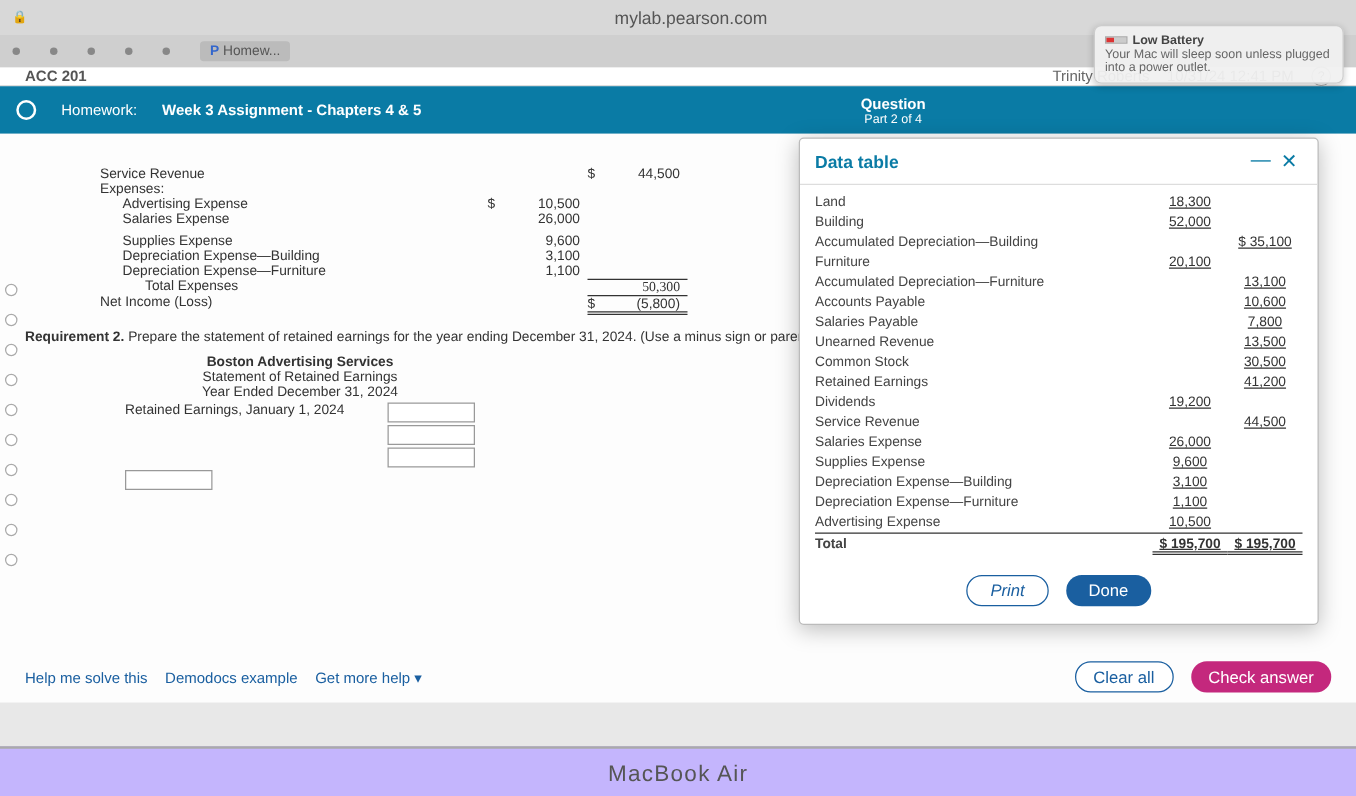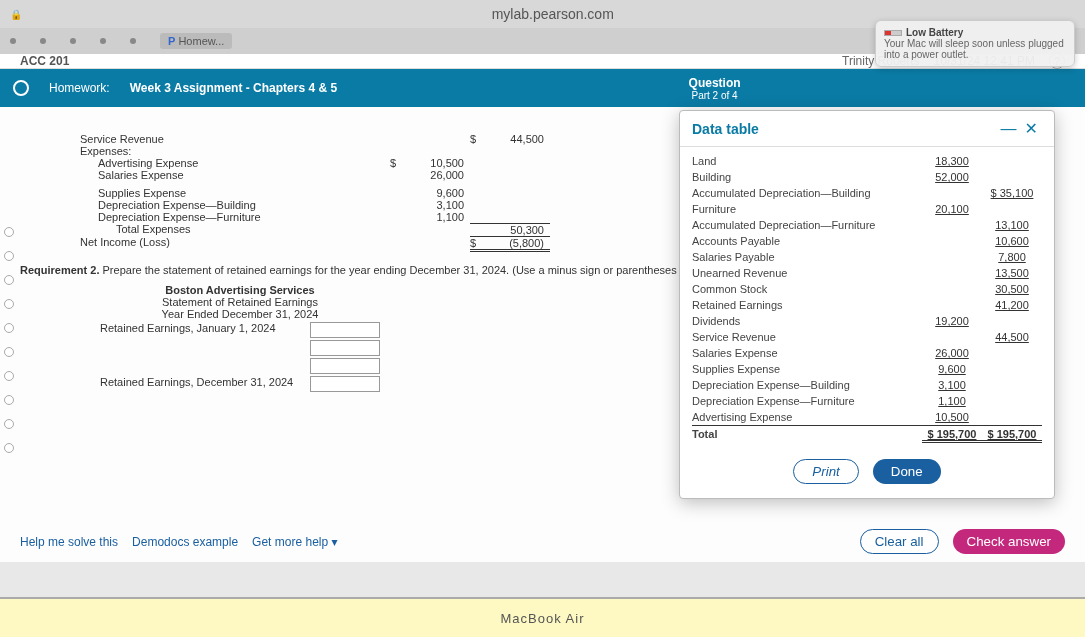--- a/index.html
+++ b/index.html
@@ -36,53 +36,53 @@
   .grid-icon::before { content:""; position:absolute; inset:2px; background: linear-gradient(#fff 1px, transparent 1px) 0 0/100% 4px, linear-gradient(90deg,#fff 1px, transparent 1px) 0 0/4px 100%; }
 
   .side-dots { position: absolute; left: 4px; top: 120px; display: flex; flex-direction: column; gap: 14px; }
   .side-dots span { width: 10px; height: 10px; border: 1px solid #aaa; border-radius: 50%; background: #fff; }
 
   .income { margin: 16px 0 0 60px; width: 470px; font-size: 11px; }
   .income .row { display: flex; }
   .income .label { flex: 1; }
   .income .c1, .income .c2 { width: 80px; text-align: right; padding-right: 6px; }
   .income .ds::before { content: "$"; float: left; }
-  .income .tot { border-top: 1px solid #333; }
+  .income .tot { border-top: 1px solid #333; font-family: Liberation Serif, serif; }
   .income .grand { border-top: 1px solid #333; border-bottom: 3px double #333; }
   .income .indent { padding-left: 18px; }
 
   .req2 { margin-top: 12px; font-size: 11px; }
   .req2 .hdr { color: #333; }
   .stmt { margin: 8px 0 0 80px; font-size: 11px; text-align: center; width: 280px; }
   .stmt-row { display: flex; margin-top: 2px; }
   .stmt-row .lb { flex: 1; text-align: left; }
   .stmt-row input { width: 70px; height: 16px; border: 1px solid #999; background: #fff; font-size: 10px; text-align: right; }
 
   .footer-actions { position: absolute; bottom: 8px; left: 20px; right: 20px; display: flex; align-items: center; gap: 14px; font-size: 12px; }
   .footer-actions .link { color: #1a5fa0; cursor: pointer; }
   .footer-actions .spacer { flex: 1; }
   .btn-clear { border: 1px solid #1a5fa0; color: #1a5fa0; background: #fff; border-radius: 14px; padding: 4px 14px; cursor: pointer; }
   .btn-check { background: #c4287d; color: #fff; border: none; border-radius: 14px; padding: 5px 14px; cursor: pointer; }
 
   
-  .modal { position: absolute; top: 110px; right: 30px; width: 376px; background: #fff; border: 1px solid #bbb; box-shadow: 0 4px 18px rgba(0,0,0,0.25); border-radius: 4px; }
+  .modal { position: absolute; top: 110px; right: 30px; width: 416px; background: #fff; border: 1px solid #bbb; box-shadow: 0 4px 18px rgba(0,0,0,0.25); border-radius: 4px; }
   .modal-hd { display: flex; align-items: center; padding: 8px 12px; border-bottom: 1px solid #ddd; }
   .modal-hd .t { color: #0a7ba5; font-size: 14px; font-weight: bold; flex: 1; }
   .modal-hd .min, .modal-hd .close { color: #0a7ba5; font-size: 16px; cursor: pointer; padding: 0 4px; }
   .modal-body { padding: 6px 12px 0 12px; font-size: 11px; }
   .dt-row { display: flex; padding: 2px 0; }
   .dt-row .nm { flex: 1; color: #444; }
   .dt-row .dr, .dt-row .cr { width: 60px; text-align: center; text-decoration: underline; }
   .dt-row.total { border-top: 1px solid #333; font-weight: bold; }
   .dt-row.total .dr, .dt-row.total .cr { border-bottom: 3px double #333; }
   .modal-ft { display: flex; justify-content: center; gap: 14px; padding: 14px; }
   .btn-print { border: 1px solid #1a5fa0; color: #1a5fa0; background: #fff; border-radius: 14px; padding: 4px 18px; cursor: pointer; font-style: italic; }
   .btn-done { background: #1a5fa0; color: #fff; border: none; border-radius: 14px; padding: 5px 18px; cursor: pointer; }
 
-  .macbook { position: absolute; bottom: 0; left: 0; right: 0; height: 40px; background: #fef9c3; text-align: center; line-height: 40px; color: #555; font-size: 13px; letter-spacing: 1px; border-top: 2px solid #aaa; }
+  .macbook { position: absolute; bottom: 0; left: 0; right: 0; height: 40px; background: #c4b5fd; text-align: center; line-height: 40px; color: #555; font-size: 18px; letter-spacing: 1px; border-top: 2px solid #aaa; }
 </style>
 </head>
 <body>
 
 <div class="browser-top">
   <span class="lock">🔒</span>
   <div class="address">mylab.pearson.com</div>
 </div>
 <div class="tab-bar">
   <span class="dot"></span>
@@ -196,21 +196,20 @@
         </div>
       <div class="stmt-row">
           <div class="lb">&nbsp;</div>
           <input style="">
         </div>
       <div class="stmt-row">
           <div class="lb">&nbsp;</div>
           <input style="">
         </div>
       <div class="stmt-row">
-          <div class="lb">Retained Earnings, December 31, 2024</div>
           <input style="">
         </div>
     </div>
   </div>
 
   <div class="footer-actions">
     <span class="link">Help me solve this</span>
     <span class="link">Demodocs example</span>
     <span class="link">Get more help ▾</span>
     <span class="spacer"></span>

